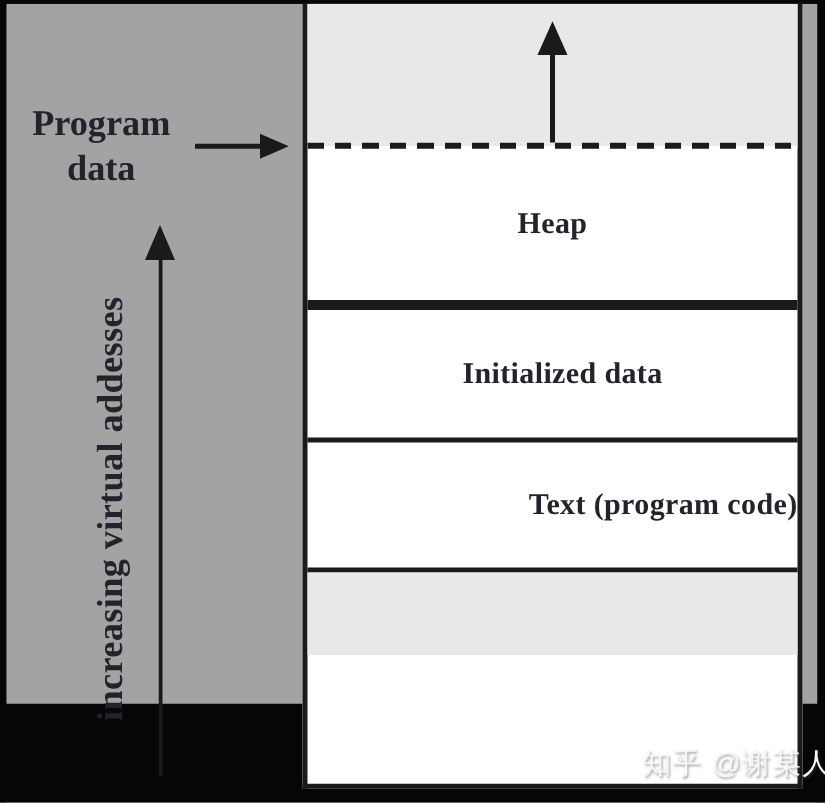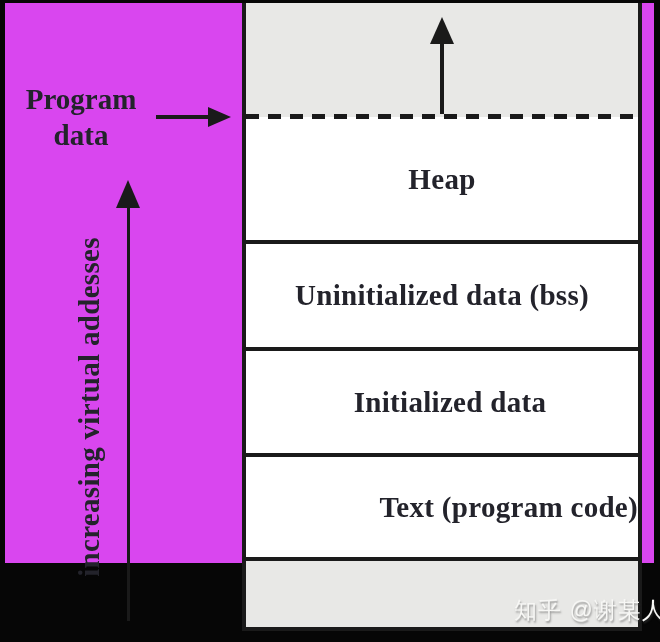--- a/index.html
+++ b/index.html
@@ -6,36 +6,36 @@
   .stage{
     position:relative;
     width:660px;height:642px;
     background:#060606;
     overflow:hidden;
     font-family:"Liberation Serif","DejaVu Serif",serif;
     color:#23232b;
   }
   .canvas{
     position:absolute;left:5px;top:3px;width:649px;height:560px;
-    background:#d946ef;
+    background:#a3a3a3;
   }
   
   .membox{
     position:absolute;left:237px;top:0;width:400px;height:628px;
     box-sizing:border-box;
     border-left:4px solid #1a1a1a;
     border-right:4px solid #1a1a1a;
     border-bottom:4px solid #1a1a1a;
     background:#ffffff;
   }
   .seg{
     position:relative;
     display:flex;align-items:center;justify-content:center;
     text-align:center;
-    font-size:29px;font-weight:600;letter-spacing:.3px;
+    font-size:24px;font-weight:600;letter-spacing:.3px;
     line-height:37px;
   }
   .seg.shaded{background:#e8e8e6;}
   .seg-above{height:111px;}
   .seg-heap{height:121px;}
   .seg-bss{height:103px;}
   .seg-data{height:102px;padding-left:16px;}
   .seg-text{height:100px;justify-content:flex-end;}
   .seg-below{height:66px;}
   .divider{height:4px;background:#1a1a1a;}
@@ -123,23 +123,20 @@
       <div class="dashedline"></div>
 
       <div class="seg seg-heap">
         <div>
           <div>Heap</div>
         </div>
       </div>
 
       <div class="divider"></div>
 
-      <div class="seg seg-bss">
-        <span>Uninitialized data (bss)</span>
-      </div>
 
       <div class="divider"></div>
 
       <div class="seg seg-data">
         <span>Initialized data</span>
       </div>
 
       <div class="divider"></div>
 
       <div class="seg seg-text">

